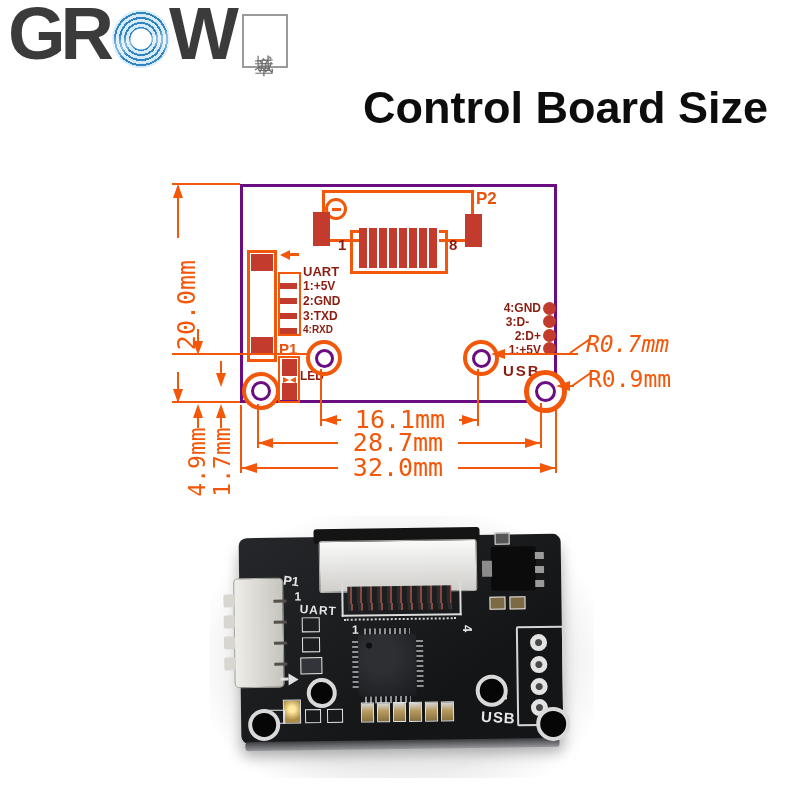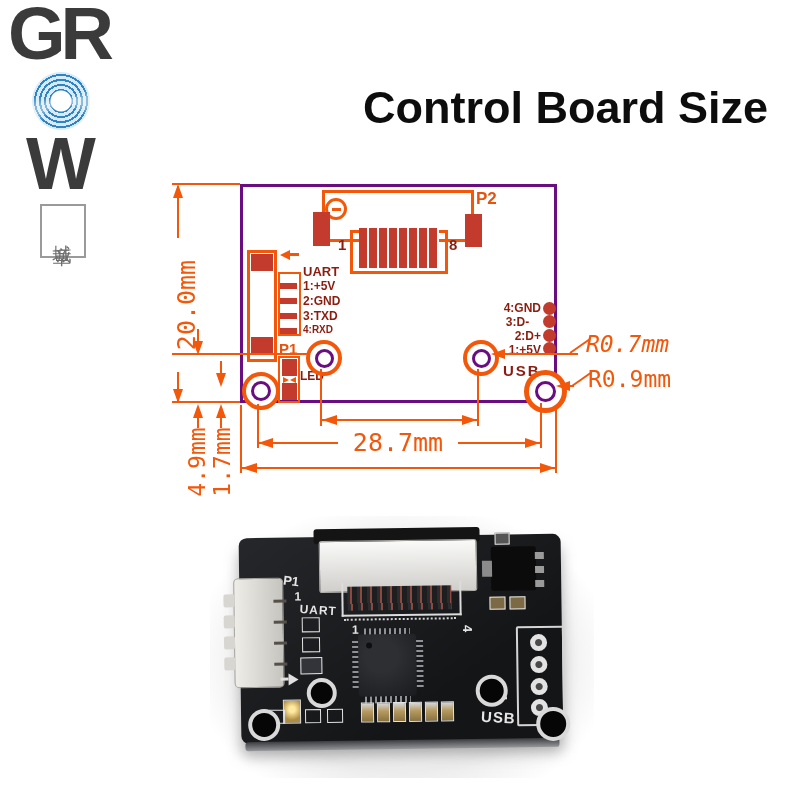--- a/index.html
+++ b/index.html
@@ -7,21 +7,21 @@
     --red:#c23b2c;
     --mar:#8b1c10;
     --pur:#6a0d80;
     --orl:#e8520e;
   }
   html,body{margin:0;padding:0;background:#fff;}
   .stage{position:relative;width:800px;height:800px;background:#fff;overflow:hidden;
          font-family:"Liberation Sans",sans-serif;}
   .abs{position:absolute;}
   
-  .logo{position:absolute;left:8px;top:0px;display:flex;align-items:center;flex-direction:column;}
+  .logo{position:absolute;left:8px;top:0px;display:flex;align-items:flex-end;}
   .logo-txt{font-weight:bold;font-size:74px;line-height:68px;color:#3b3b3b;letter-spacing:-5px;
             font-family:"Liberation Sans",sans-serif;}
   .logo-o{display:inline-block;width:58px;height:58px;border-radius:50%;margin:4px -1px 0 3px;
     background:
       radial-gradient(circle at 50% 50%, #ffffff 0 10px, rgba(255,255,255,0) 11px),
       conic-gradient(rgba(255,255,255,0) 0 18%, rgba(255,255,255,.45) 23% 28%, rgba(255,255,255,0) 34% 62%, rgba(255,255,255,.4) 67% 72%, rgba(255,255,255,0) 78%),
       repeating-radial-gradient(circle at 50% 50%, #2f85c2 0 2px, #d6eaf7 2px 5px);}
   .seal{width:42px;height:50px;border:2px solid #9a9a9a;margin-left:8px;margin-top:6px;
         display:flex;align-items:center;justify-content:center;
         font-family:"DejaVu Serif",serif;font-size:19px;line-height:21px;color:#6e6e6e;
@@ -154,33 +154,35 @@
   <div class="vline" style="left:220px;top:412px;height:16px;"></div>
   <span class="tri tri-u" style="left:216px;top:404px;"></span>
   <div class="dimtext-v" style="left:155px;top:450px;width:84px;height:24px;">4.9mm</div>
   <div class="dimtext-v" style="left:180px;top:450px;width:84px;height:24px;">1.7mm</div>
 
   <div class="vline" style="left:320px;top:369px;height:57px;"></div>
   <div class="vline" style="left:477px;top:369px;height:57px;"></div>
   <div class="hline" style="left:322px;top:419px;width:155px;"></div>
   <span class="tri tri-l" style="left:322px;top:415px;"></span>
   <span class="tri tri-r" style="left:462px;top:415px;"></span>
+  <div class="dimtext" style="left:341px;top:407px;width:118px;">16.1mm</div>
 
   <div class="vline" style="left:257px;top:404px;height:44px;"></div>
   <div class="vline" style="left:540px;top:403px;height:45px;"></div>
   <div class="hline" style="left:258px;top:442px;width:282px;"></div>
   <span class="tri tri-l" style="left:258px;top:438px;"></span>
   <span class="tri tri-r" style="left:525px;top:438px;"></span>
   <div class="dimtext" style="left:338px;top:430px;width:120px;">28.7mm</div>
 
   <div class="vline" style="left:240px;top:405px;height:68px;"></div>
   <div class="vline" style="left:555px;top:405px;height:68px;"></div>
   <div class="hline" style="left:242px;top:467px;width:313px;"></div>
   <span class="tri tri-l" style="left:242px;top:463px;"></span>
   <span class="tri tri-r" style="left:540px;top:463px;"></span>
+  <div class="dimtext" style="left:338px;top:455px;width:120px;">32.0mm</div>
 
   <span class="tri tri-l" style="left:491px;top:349px;border-right-width:14px;"></span>
   <div class="hline" style="left:501px;top:353px;width:77px;"></div>
   <div class="hline" style="left:570px;top:352px;width:24px;transform:rotate(-35deg);transform-origin:left center;"></div>
   <div class="dimtext" style="left:586px;top:331px;font-size:23px;background:none;font-style:italic;">R0.7mm</div>
 
   <span class="tri tri-l" style="left:556px;top:381px;border-right-width:14px;"></span>
   <div class="hline" style="left:566px;top:385px;width:8px;"></div>
   <div class="hline" style="left:572px;top:385px;width:24px;transform:rotate(-35deg);transform-origin:left center;"></div>
   <div class="dimtext" style="left:588px;top:366px;font-size:23px;background:none;">R0.9mm</div>

